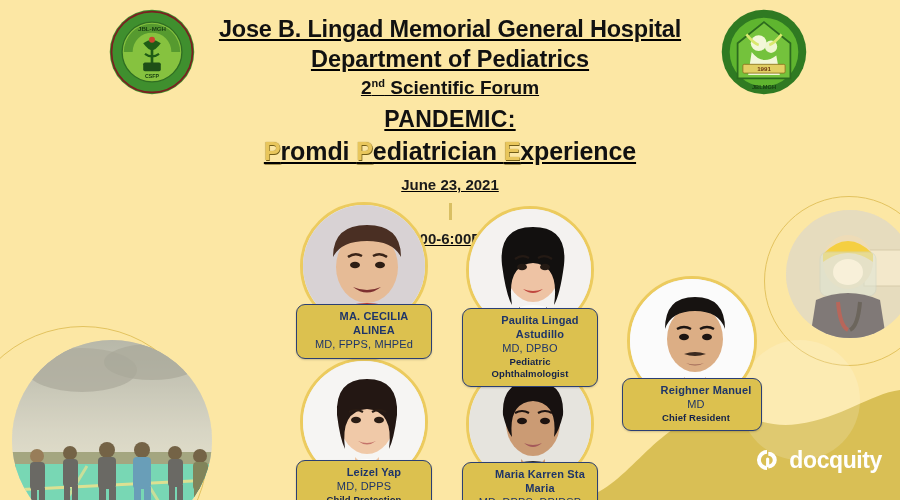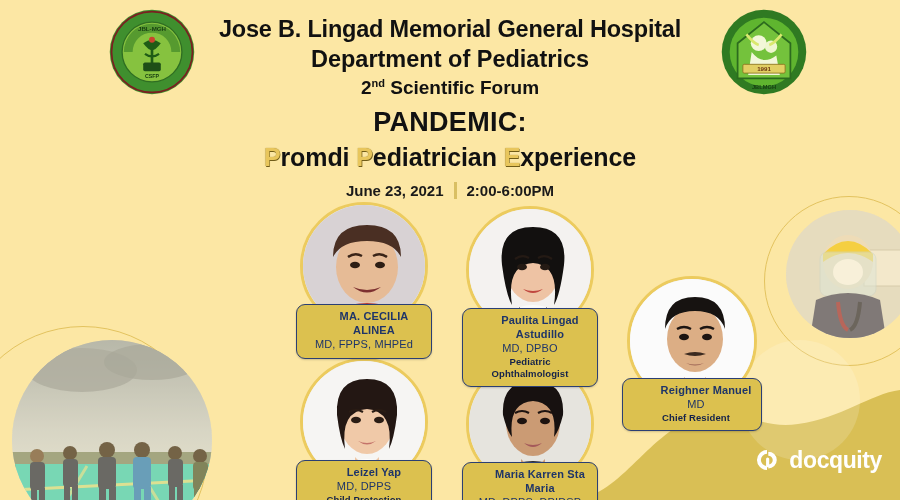--- a/index.html
+++ b/index.html
@@ -33,32 +33,32 @@
   .header{
     position:absolute; top:0; left:0; width:900px; height:195px;
   }
   .logo{
     position:absolute; top:8px; width:88px; height:88px; border-radius:50%;
   }
   .logo-left{ left:108px; }
   .logo-right{ right:92px; }
 
   .titles{
-    position:absolute; left:0; right:0; top:14px; text-align:center;
+    position:absolute; left:0; right:0; top:14px; text-align:center;text-decoration:underline;
   }
   .line1{ font-size:23.5px; font-weight:bold; color:#111; letter-spacing:-.2px; line-height:1.28; }
   .line2{ font-size:23.5px; font-weight:bold; color:#111; line-height:1.28; }
   .line3{ font-size:19px; font-weight:bold; color:#111; line-height:1.5; }
   .line3 sup{ font-size:11px; vertical-align:super; }
-  .pandemic{ font-size:27px; font-weight:bold; color:#111; line-height:1.45; letter-spacing:.3px; }
+  .pandemic{ font-size:23px; font-weight:bold; color:#111; line-height:1.45; letter-spacing:.3px; }
   .tagline{ font-size:25px; font-weight:bold; color:#111; line-height:1.25; letter-spacing:-.1px; }
   .tagline .gold{ color:#e8c65c; text-shadow:0 0 1px #8a7220, 0.6px 0.6px 0 #6d5a18; }
   .datetime{
     margin-top:9px; font-size:15px; font-weight:bold; color:#1a1a1a;
-    display:flex; align-items:center; justify-content:center; gap:10px;
+    display:flex; align-items:center; justify-content:center; gap:10px;flex-direction:column;
   }
   .divider-bar{ display:inline-block; width:3px; height:17px; background:#d9bf63; }
 
   
   .speaker{ position:absolute; }
   .portrait{
     width:128px; height:128px; border-radius:50%;
     border:3px solid #eccb5e; overflow:hidden; position:relative;
     background:#ececec; margin:0 auto;
   }

